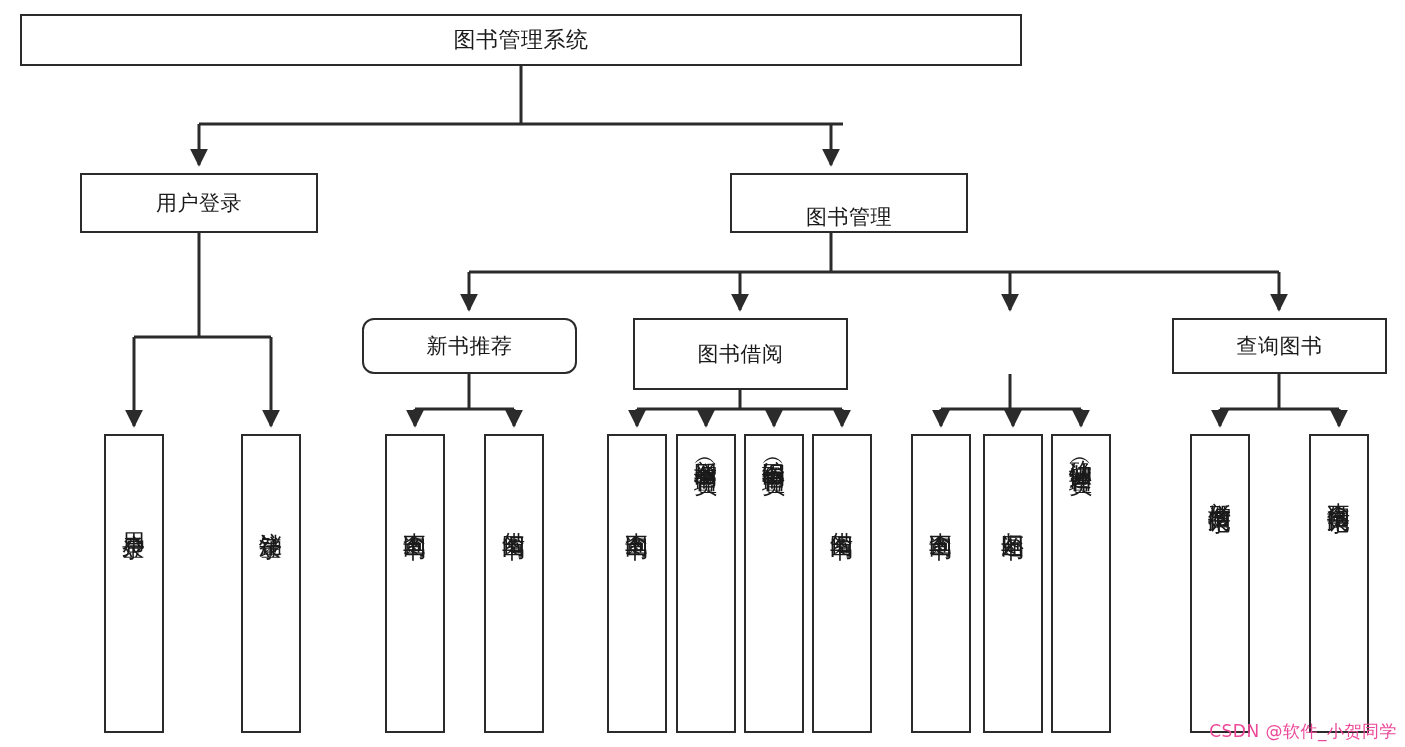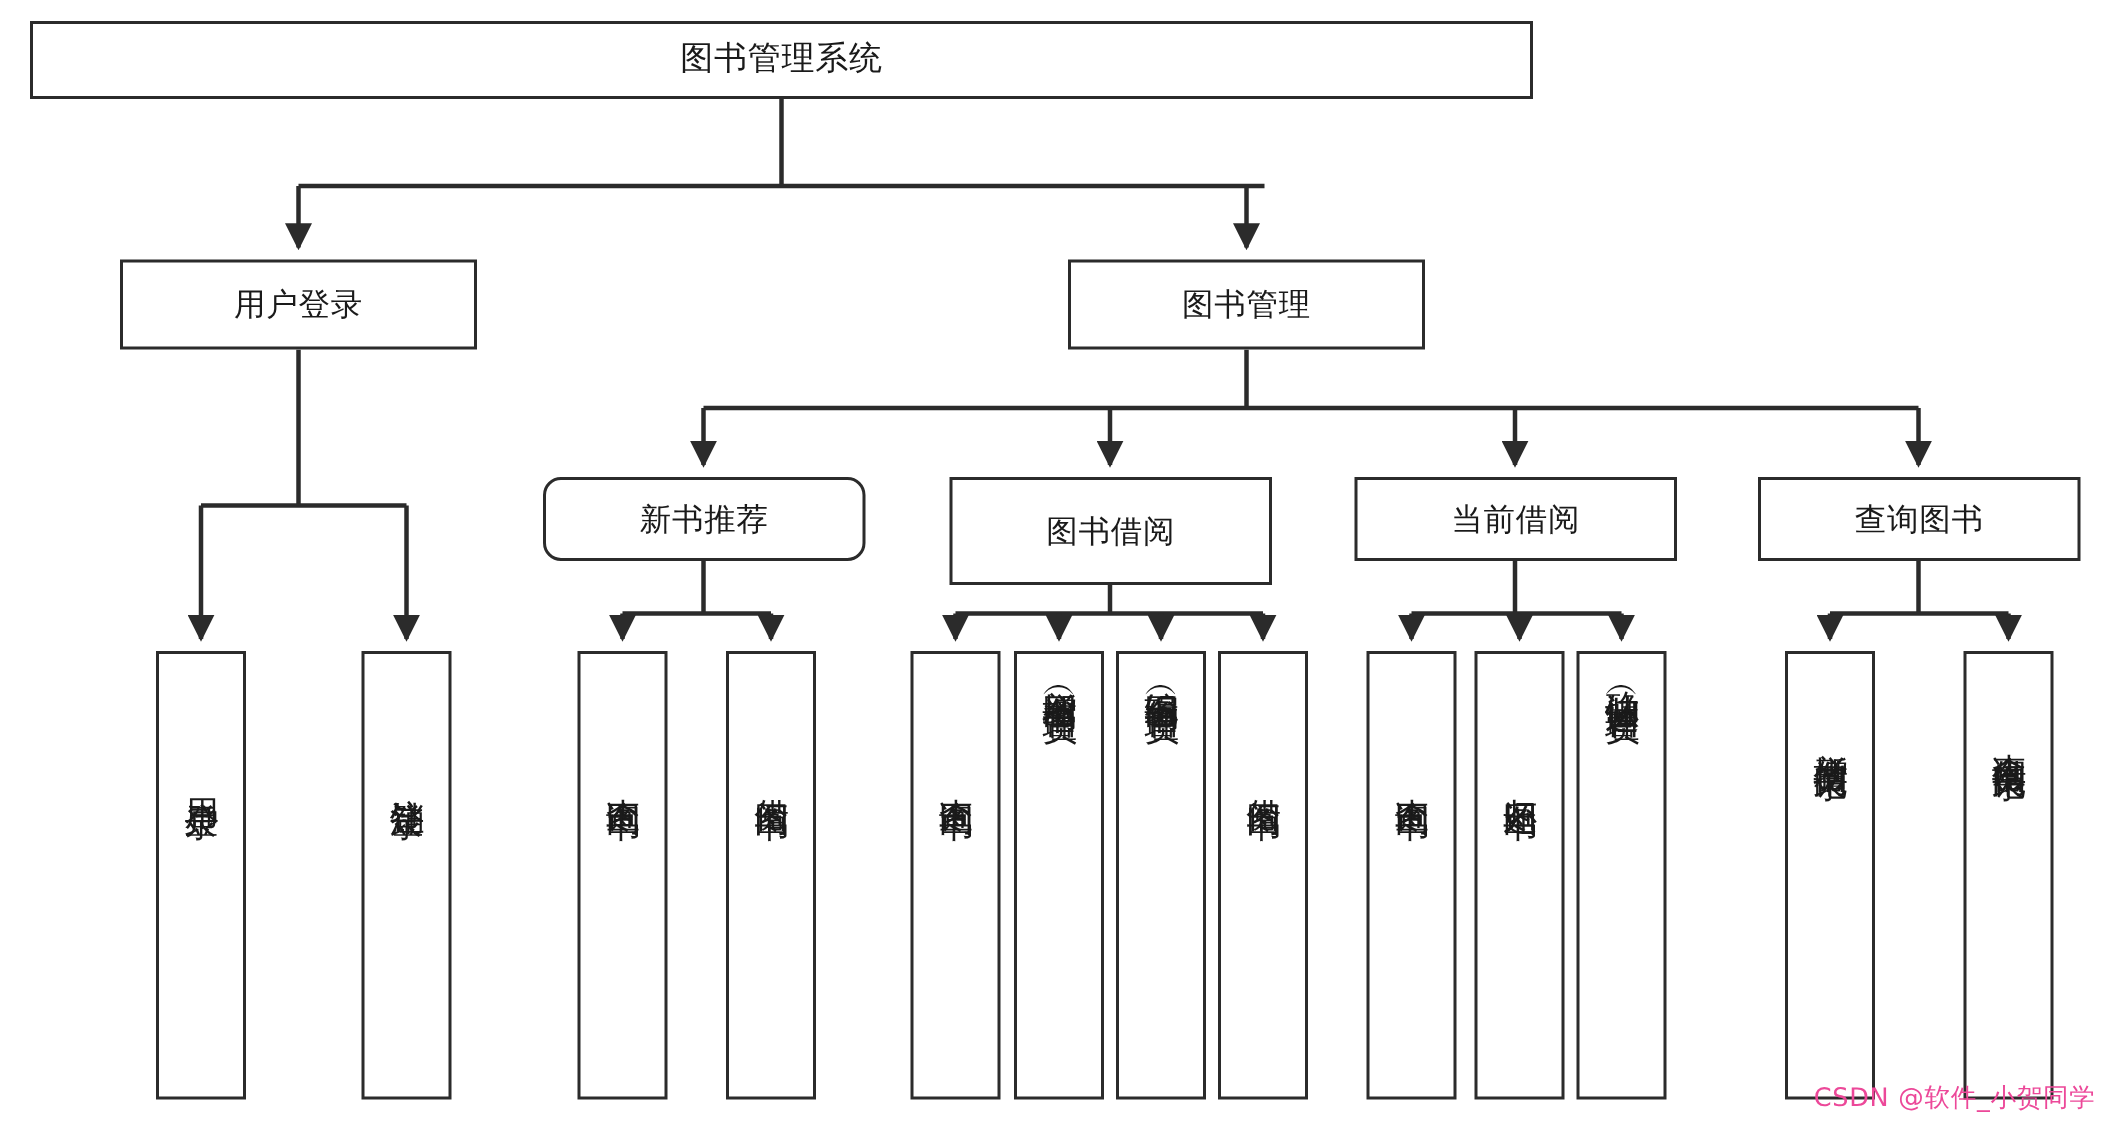--- a/index.html
+++ b/index.html
@@ -128,32 +128,29 @@
     </g>
   </svg>
 
   <div class="node horiz root" style="left:20px; top:14px; width:1002px; height:52px;">
     <span class="lbl">图书管理系统</span>
   </div>
 
   <div class="node horiz" style="left:80px; top:173px; width:238px; height:60px;">
     <span class="lbl">用户登录</span>
   </div>
-  <div class="node horiz" style="left:712px; top:173px; width:238px; height:60px;">
+  <div class="node horiz" style="left:730px; top:173px; width:238px; height:60px;align-items:flex-end;">
     <span class="lbl">图书管理</span>
   </div>
 
   <div class="node horiz" style="left:362px; top:318px; width:215px; height:56px;border-radius:12px;">
     <span class="lbl">新书推荐</span>
   </div>
   <div class="node horiz" style="left:633px; top:318px; width:215px; height:72px;">
     <span class="lbl">图书借阅</span>
-  </div>
-  <div class="node horiz" style="left:903px; top:318px; width:215px; height:56px;">
-    <span class="lbl">当前借阅</span>
   </div>
   <div class="node horiz" style="left:1172px; top:318px; width:215px; height:56px;">
     <span class="lbl">查询图书</span>
   </div>
 
   <div class="node vert mid" style="left:104px; top:434px; width:60px; height:299px;">
     <span class="lbl">用户登录</span>
   </div>
   <div class="node vert mid" style="left:241px; top:434px; width:60px; height:299px;">
     <span class="lbl">注销登录</span>

